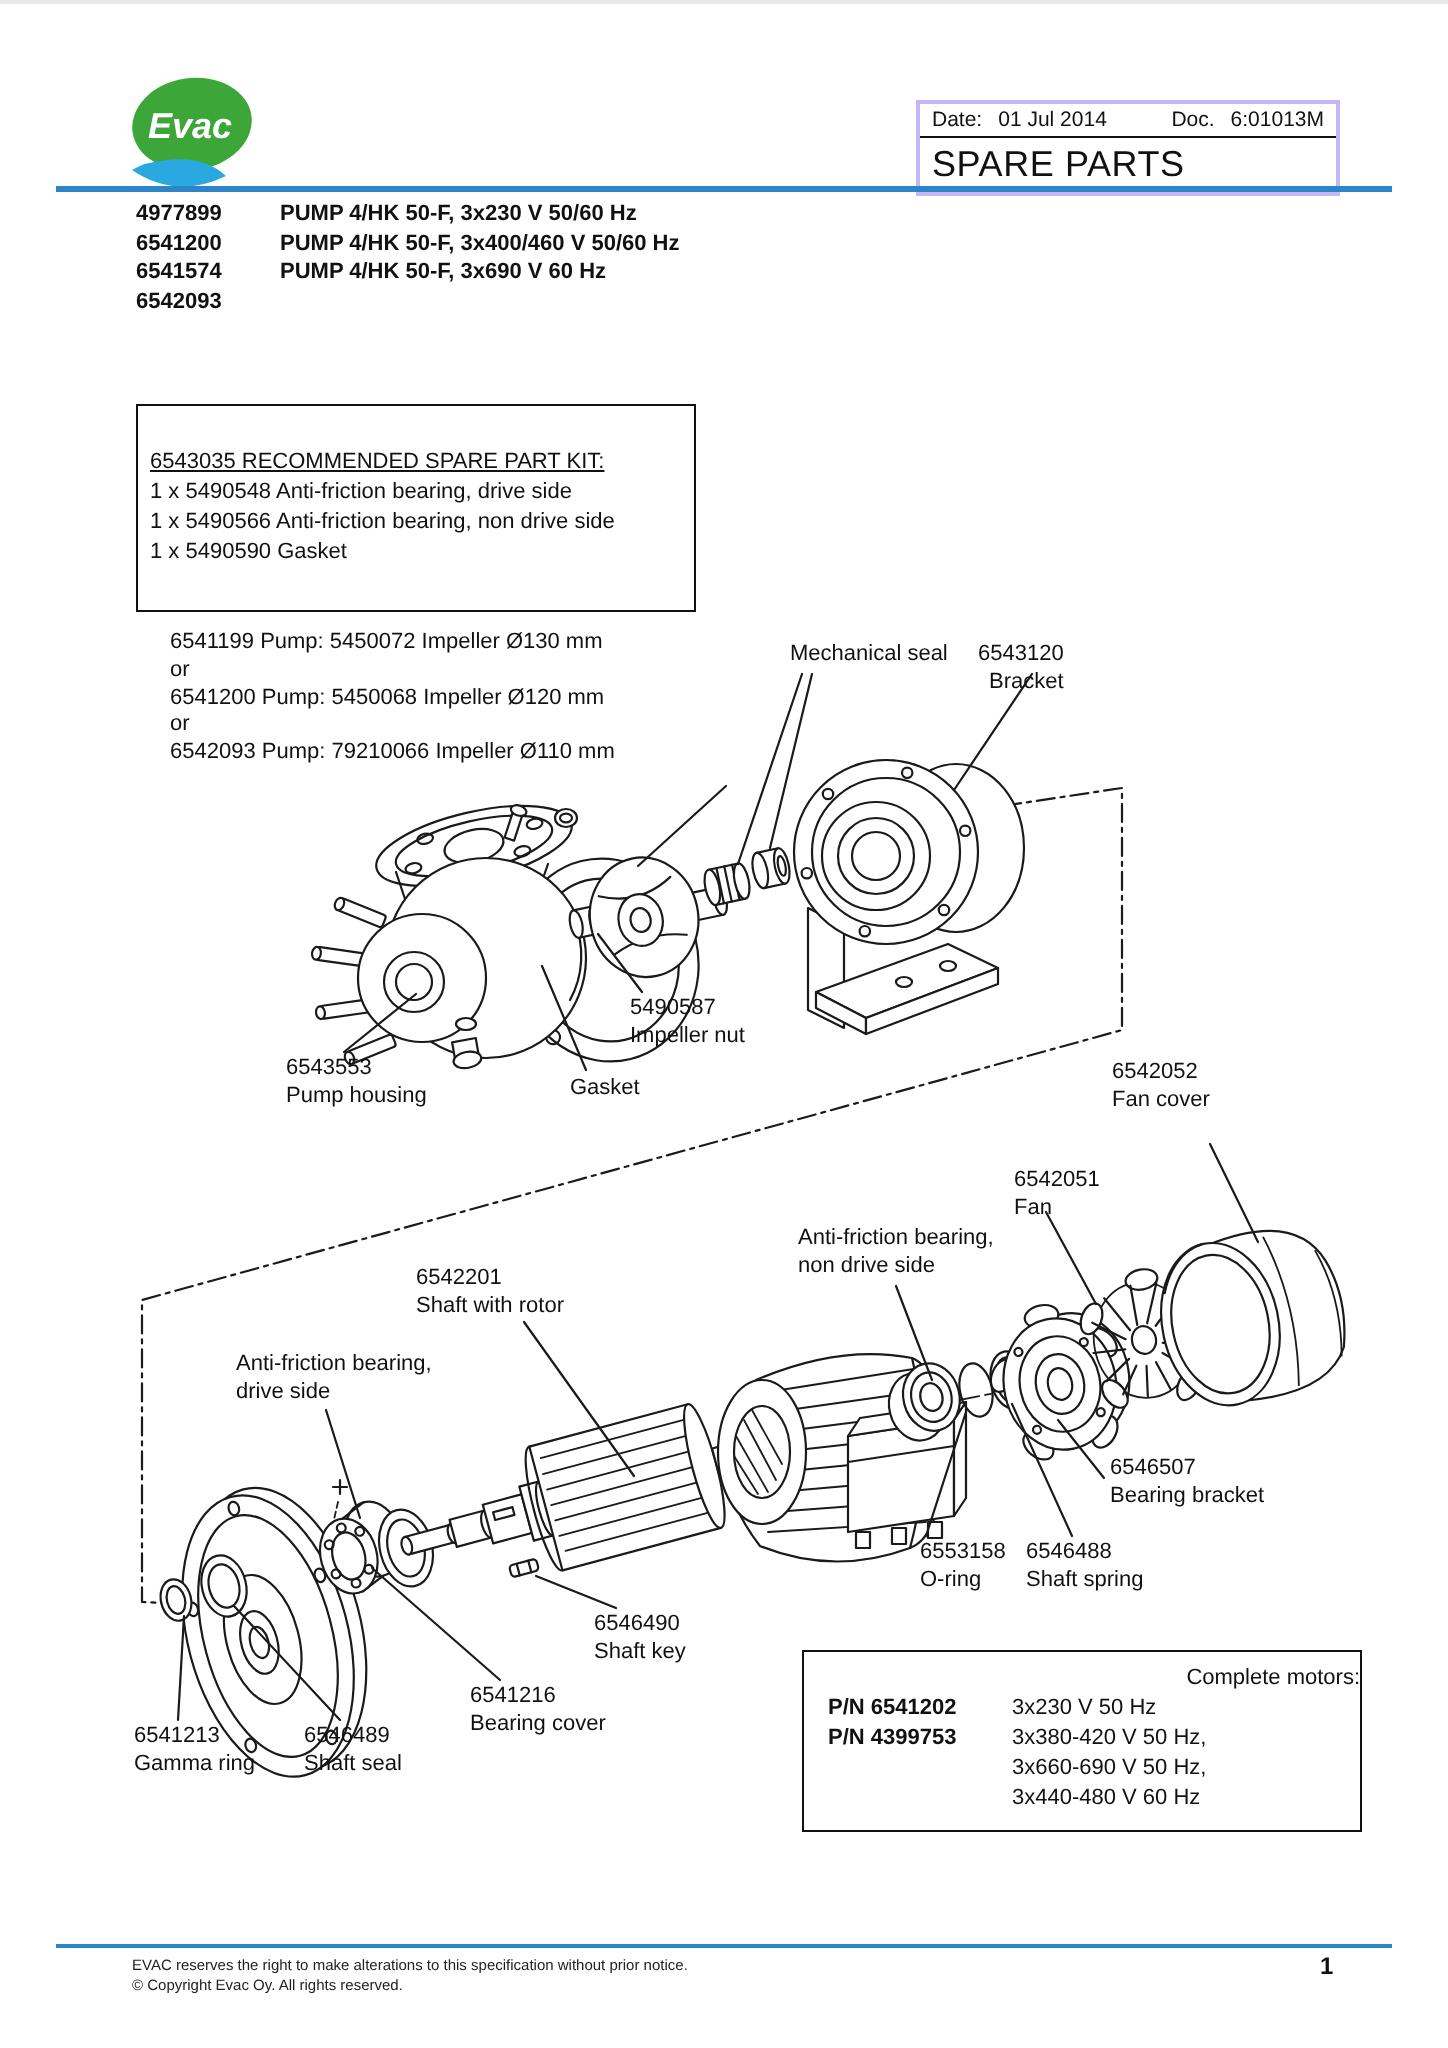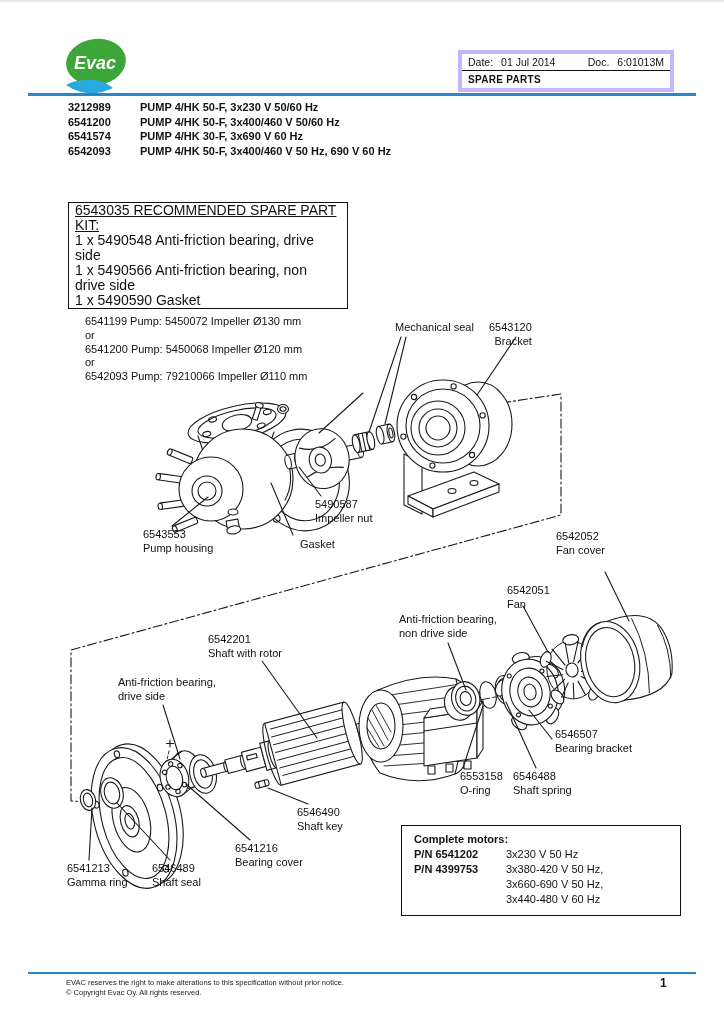--- a/index.html
+++ b/index.html
@@ -1,40 +1,40 @@
 <!DOCTYPE html>
 <html><head>
 <meta charset="utf-8">
 <style>
   html,body{margin:0;padding:0;background:#e8e8e8;}
   .page{position:relative;width:724px;height:1024px;background:#fff;margin:2px auto;
         font-family:"Liberation Sans",sans-serif;color:#111;overflow:hidden;}
   
   .logo{position:absolute;left:58px;top:28px;width:110px;height:78px;}
-  .hdr-box{position:absolute;left:458px;top:48px;width:208px;border:4px solid #c4b5fd;}
+  .hdr-box{position:absolute;left:458px;top:48px;width:208px;border:2px solid #c4b5fd;}
   .hdr-row1{display:flex;justify-content:space-between;align-items:center;
             font-size:10.5px;padding:2px 6px;border-bottom:1.5px solid #111;}
   .hdr-row1 .lab{margin-right:8px;}
-  .hdr-title{font-size:10px;font-weight:bold;padding:3px 6px;letter-spacing:.3px;}
+  .hdr-title{font-size:18px;font-weight:normal;padding:3px 6px;letter-spacing:.3px;}
   .rule{position:absolute;left:28px;width:668px;height:3px;background:#2b85c8;}
   .rule.top{top:91px;} .rule.bot{top:970px;height:2px;}
   
   .pump-list{position:absolute;left:68px;top:98px;font-size:11px;font-weight:bold;line-height:14.6px;}
   .pump-row{display:flex;}
   .pump-row .pn{width:72px;}
   
   .kit{position:absolute;left:68px;top:200px;width:266px;border:1.5px solid #111;
-       font-size:14px;line-height:15px;padding:0 6px;}
+       font-size:11px;line-height:15px;padding:21px 6px;}
   .kit .t{text-decoration:underline;}
   
   .lbl{position:absolute;font-size:11px;line-height:13.8px;white-space:pre-line;}
   
   .motors{position:absolute;left:401px;top:823px;width:266px;border:1.5px solid #111;
           font-size:11px;line-height:15px;padding:6px 0 8px 12px;}
-  .motors .t{font-weight:bold;}
+  .motors .t{font-weight:normal;text-align:right;}
   .m-row{display:flex;}
   .m-row .pn{font-weight:bold;width:92px;flex:0 0 92px;}
   .m-row .ds{white-space:pre-line;}
   
   .foot{position:absolute;left:66px;top:976px;font-size:7.5px;line-height:9.5px;color:#222;}
   .pageno{position:absolute;left:660px;top:974px;font-size:12px;font-weight:bold;}
   
   svg.diagram{position:absolute;left:0;top:0;}
   svg.diagram *{stroke:#1a1a1a;stroke-width:1.1;fill:none;stroke-linecap:round;stroke-linejoin:round;}
   svg.diagram .ld{stroke-width:.9;}
@@ -61,34 +61,33 @@
       <span>
         <span class="lab">Doc.</span><span>6:01013M</span>
       </span>
     </div>
     <div class="hdr-title">SPARE PARTS</div>
   </div>
   <div class="rule top"></div>
 
   <div class="pump-list">
     <div class="pump-row">
-        <span class="pn">3212989</span>
+        <span class="pn">4977899</span>
         <span>PUMP 4/HK 50-F, 3x230 V 50/60 Hz</span>
       </div>
     <div class="pump-row">
         <span class="pn">6541200</span>
         <span>PUMP 4/HK 50-F, 3x400/460 V 50/60 Hz</span>
       </div>
     <div class="pump-row">
         <span class="pn">6541574</span>
-        <span>PUMP 4/HK 30-F, 3x690 V 60 Hz</span>
+        <span>PUMP 4/HK 50-F, 3x690 V 60 Hz</span>
       </div>
     <div class="pump-row">
         <span class="pn">6542093</span>
-        <span>PUMP 4/HK 50-F, 3x400/460 V 50 Hz, 690 V 60 Hz</span>
       </div>
   </div>
 
   <div class="kit">
     <div class="t">6543035 RECOMMENDED SPARE PART KIT:</div>
     <div>1 x 5490548 Anti-friction bearing, drive side</div>
     <div>1 x 5490566 Anti-friction bearing, non drive side</div>
     <div>1 x 5490590 Gasket</div>
   </div>
 
@@ -400,21 +399,21 @@
   <div class="lbl" style="left:85px;top:313px;">6541199 Pump: 5450072 Impeller Ø130 mm
 or
 6541200 Pump: 5450068 Impeller Ø120 mm
 or
 6542093 Pump: 79210066 Impeller Ø110 mm</div>
   <div class="lbl" style="left:395px;top:319px;">Mechanical seal</div>
   <div class="lbl" style="left:489px;top:319px;text-align:right;">6543120
 Bracket</div>
   <div class="lbl" style="left:315px;top:496px;">5490587
 Impeller nut</div>
-  <div class="lbl" style="left:300px;top:536px;">Gasket</div>
+  <div class="lbl" style="left:285px;top:536px;">Gasket</div>
   <div class="lbl" style="left:143px;top:526px;">6543553
 Pump housing</div>
   <div class="lbl" style="left:556px;top:528px;">6542052
 Fan cover</div>
   <div class="lbl" style="left:507px;top:582px;">6542051
 Fan</div>
   <div class="lbl" style="left:399px;top:611px;">Anti-friction bearing,
 non drive side</div>
   <div class="lbl" style="left:208px;top:631px;">6542201
 Shaft with rotor</div>

